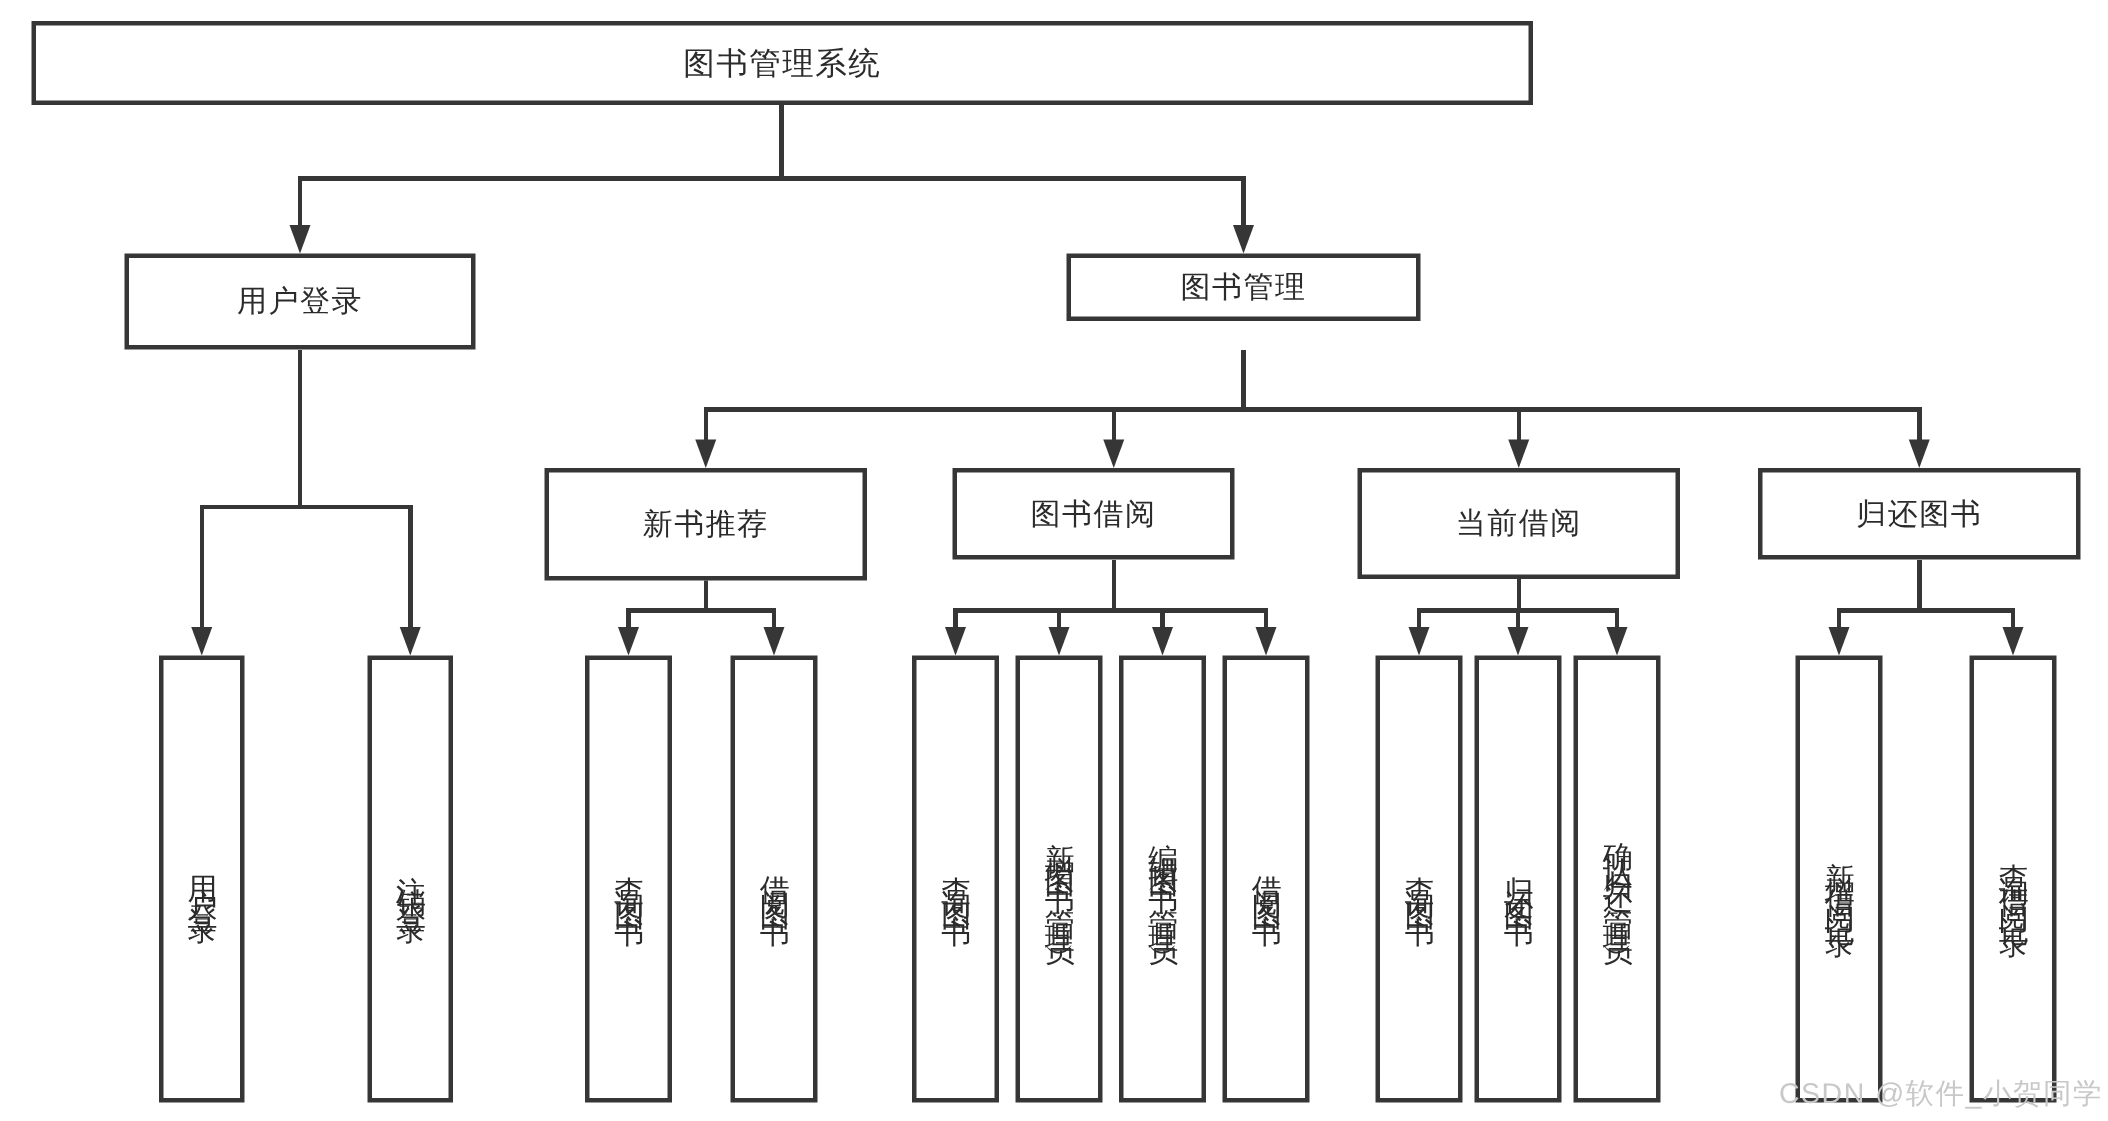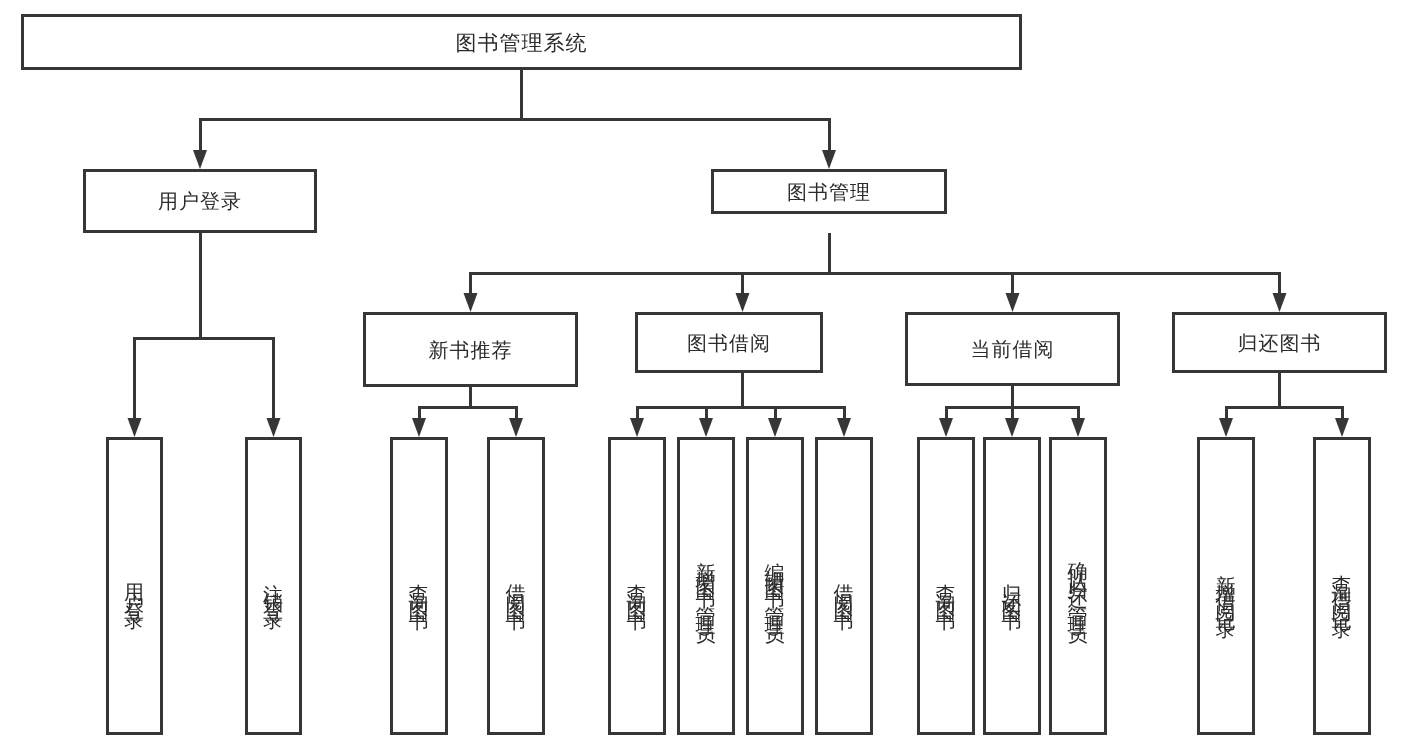--- a/index.html
+++ b/index.html
@@ -144,14 +144,15 @@
   <div class="node v" style="left:746px; top:437px; width:58px; height:298px;">编辑图书（管理员）</div>
   <div class="node v" style="left:815px; top:437px; width:58px; height:298px;">借阅图书</div>
 
   <div class="node v" style="left:917px; top:437px; width:58px; height:298px;">查询图书</div>
   <div class="node v" style="left:983px; top:437px; width:58px; height:298px;">归还图书</div>
   <div class="node v" style="left:1049px; top:437px; width:58px; height:298px;">确认归还（管理员）</div>
 
   <div class="node v" style="left:1197px; top:437px; width:58px; height:298px;">新增借阅记录</div>
   <div class="node v" style="left:1313px; top:437px; width:58px; height:298px;">查询借阅记录</div>
 
+  <div class="watermark">CSDN @软件_小贺同学</div>
 
 </div>
 
 </body></html>

